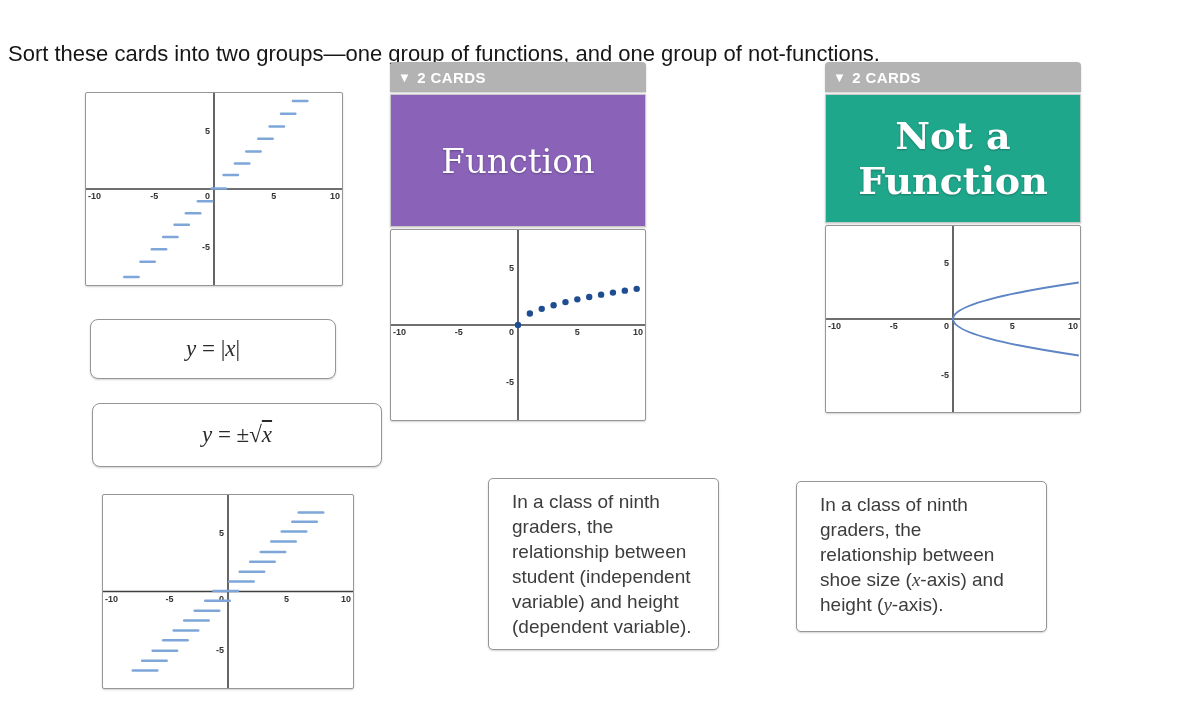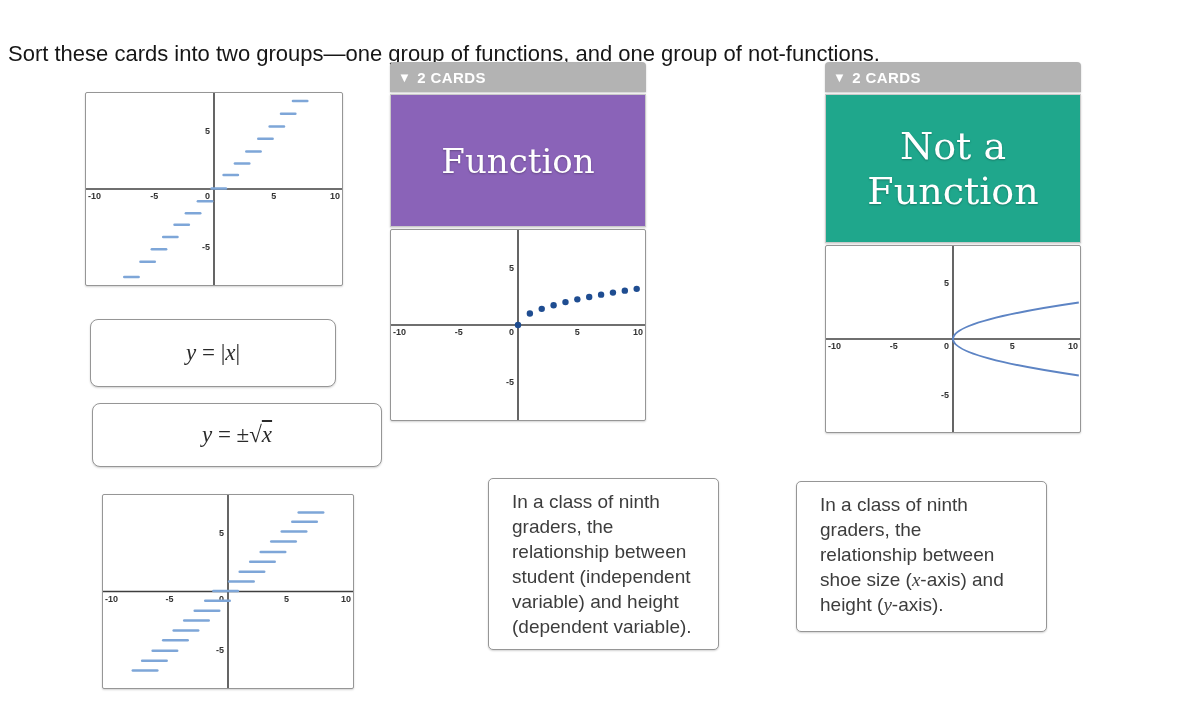--- a/index.html
+++ b/index.html
@@ -57,21 +57,21 @@
         <line x1="111.85046728971963" y1="108.14457831325302" x2="126.2056074766355" y2="108.14457831325302" stroke="#7ea6d8" stroke-width="2.5" stroke-linecap="round"></line>
         <line x1="99.88785046728972" y1="120.28915662650601" x2="114.2429906542056" y2="120.28915662650601" stroke="#7ea6d8" stroke-width="2.5" stroke-linecap="round"></line>
         <line x1="88.5233644859813" y1="131.85542168674698" x2="102.8785046728972" y2="131.85542168674698" stroke="#7ea6d8" stroke-width="2.5" stroke-linecap="round"></line>
         <line x1="77.1588785046729" y1="144" x2="91.51401869158879" y2="144" stroke="#7ea6d8" stroke-width="2.5" stroke-linecap="round"></line>
         <line x1="65.7943925233645" y1="156.14457831325302" x2="80.14953271028037" y2="156.14457831325302" stroke="#7ea6d8" stroke-width="2.5" stroke-linecap="round"></line>
         <line x1="54.429906542056074" y1="168.86746987951807" x2="68.78504672897196" y2="168.86746987951807" stroke="#7ea6d8" stroke-width="2.5" stroke-linecap="round"></line>
         <line x1="38.2803738317757" y1="183.9036144578313" x2="52.63551401869157" y2="183.9036144578313" stroke="#7ea6d8" stroke-width="2.5" stroke-linecap="round"></line>
       </svg>
   </div>
 
-  <div class="card eq-card" style="left:90px;top:319px;width:246px;height:68px">
+  <div class="card eq-card" style="left:90px;top:319px;width:246px;height:60px">
     <div><span class="rich-i" style="font-style: italic;">y</span><span> = |</span><span class="rich-i" style="font-style: italic;">x</span><span>|</span></div>
   </div>
 
   <div class="card eq-card" style="left:92px;top:403px;width:290px;height:64px">
     <div><span class="rich-i" style="font-style: italic;">y</span><span> = ±</span><span>√</span><span class="rich-i ol" style="font-style: italic;">x</span></div>
   </div>
 
   <div class="card graph-card" style="left:102px;top:494px;width:252px;height:195px">
     <svg viewBox="0 0 250 193">
         <line x1="0" y1="96.5" x2="250" y2="96.5" stroke="#3f3f3f" stroke-width="1.6"></line>
@@ -135,21 +135,21 @@
           <circle cx="245.69158878504675" cy="58.83132530120483" r="3.2" fill="#1f4d91"></circle>
         </svg>
     </div>
   </div>
 
   <div class="group" style="left:825px;top:62px;width:256px">
     <div class="group-header" style="background: rgb(179, 179, 179);">
       <span class="tri">▼</span>
       <span>2 CARDS</span>
     </div>
-    <div class="card title-card" style="height: 149px; font-size: 38px; line-height: 1.18; background: rgb(31, 167, 140);" id="not-function-title-card">
+    <div class="card title-card" style="height: 129px; font-size: 38px; line-height: 1.18; background: rgb(31, 167, 140); font-weight: bold;" id="not-function-title-card">
       <span style="display:inline-block;max-width:200px">Not a Function</span>
     </div>
     <div class="card graph-card" style="position:relative;height:188px">
       <svg viewBox="0 0 254 186">
           <line x1="0" y1="93" x2="254" y2="93" stroke="#3f3f3f" stroke-width="1.6"></line>
           <line x1="127" y1="0" x2="127" y2="186" stroke="#3f3f3f" stroke-width="1.6"></line>
           <text x="2" y="103" text-anchor="start" class="tick">-10</text>
           <text x="67.65420560747663" y="103" text-anchor="middle" class="tick">-5</text>
           <text x="123" y="103" text-anchor="end" class="tick">0</text>
           <text x="186.34579439252337" y="103" text-anchor="middle" class="tick">5</text>

